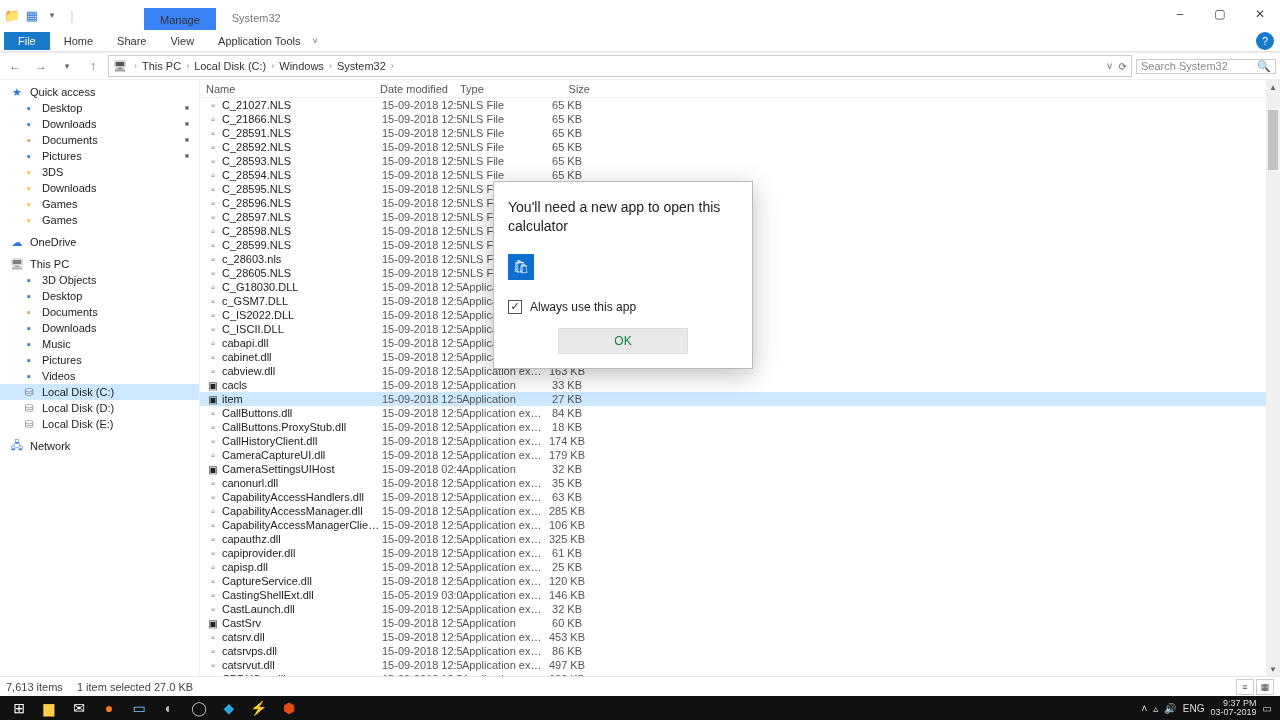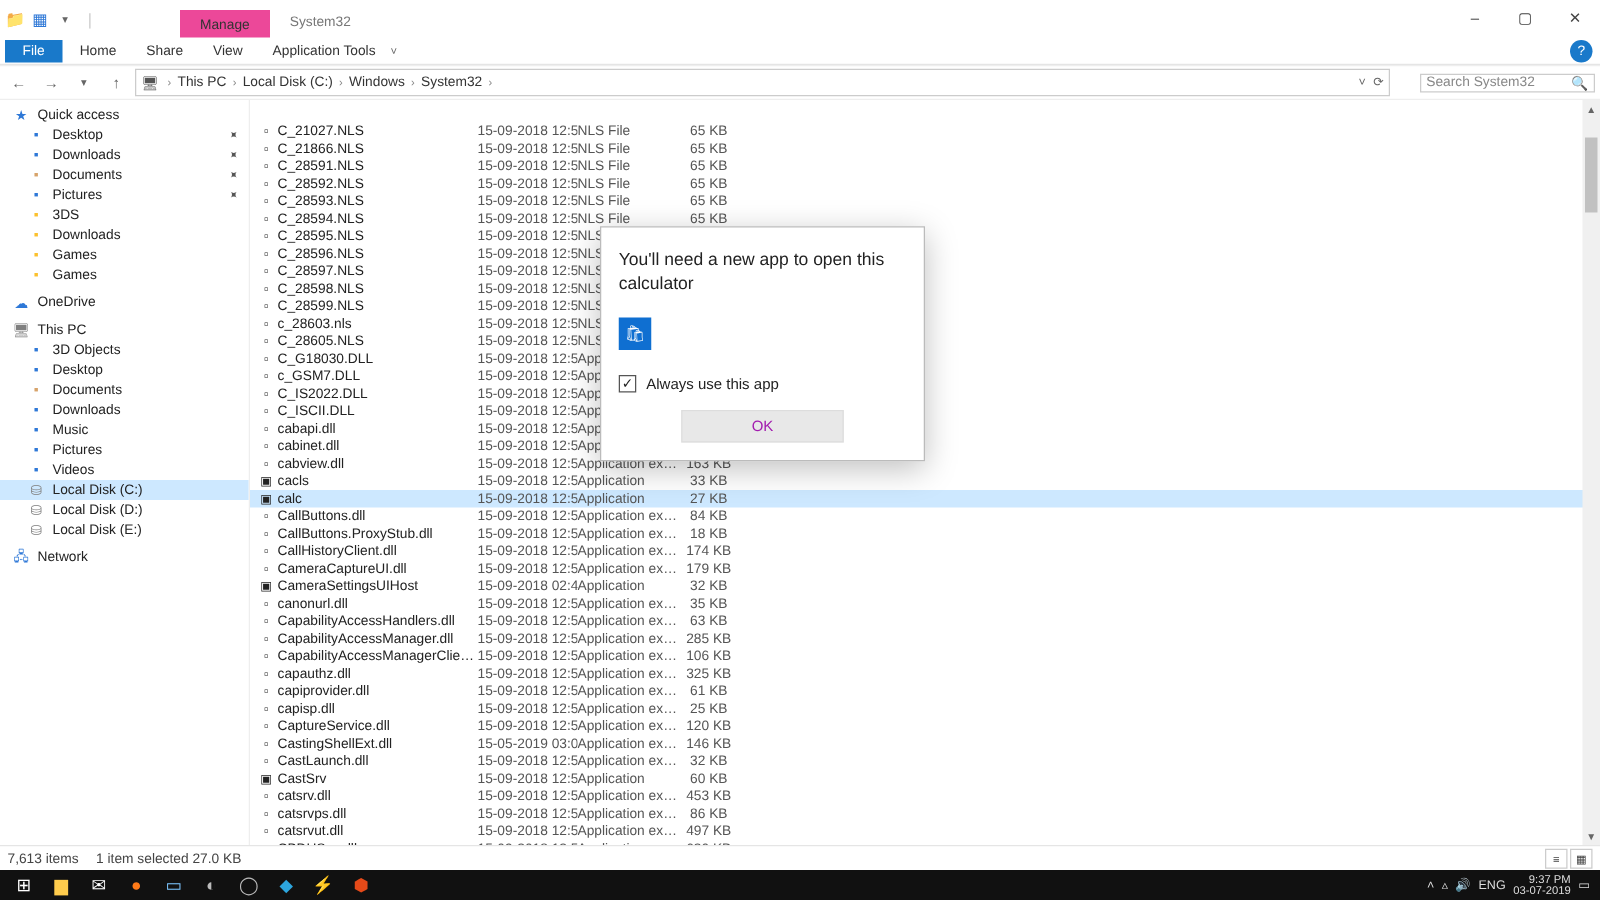--- a/index.html
+++ b/index.html
@@ -4,41 +4,41 @@
 <style>
 * { box-sizing: border-box; margin: 0; padding: 0; font-family: "Segoe UI", Tahoma, sans-serif; }
 body { background: #fff; width: 1280px; height: 720px; overflow: hidden; position: relative; font-size: 11px; color: #222; }
 
 
 .titlebar { height: 30px; background: #fff; display: flex; align-items: stretch; border-bottom: 0; }
 .titlebar .left { display: flex; align-items: center; padding-left: 4px; }
 .titlebar .qat-icon { width: 16px; height: 16px; margin-right: 4px; display: inline-flex; align-items: center; justify-content: center; font-size: 13px; }
 .titlebar .ribbon-tabs { display: flex; align-items: flex-end; height: 100%; margin-left: 60px; gap: 0; }
 .titlebar .rtab { font-size: 11px; padding: 6px 16px 4px; color: #444; }
-.titlebar .rtab.context { background: #ec4899; color: #333; }
+.titlebar .rtab.context { background: #3b82f6; color: #333; }
 .titlebar .apptitle { font-size: 11px; color: #777; padding: 6px 16px; }
 .titlebar .winbtns { margin-left: auto; display: flex; }
 .titlebar .winbtn { width: 40px; height: 28px; display: flex; align-items: center; justify-content: center; color: #444; font-size: 12px; }
 
 
 .ribbon { height: 22px; background: #fff; display: flex; align-items: center; border-bottom: 1px solid #e5e5e5; padding-left: 4px; }
 .ribbon .filetab { background: #1979ca; color: #fff; padding: 3px 14px; font-size: 11px; margin-right: 2px; }
 .ribbon .tab { padding: 3px 12px; font-size: 11px; color: #333; }
 .ribbon .helpicon { margin-left: auto; width: 18px; height: 18px; border-radius: 50%; background: #1979ca; color: #fff; display: flex; align-items: center; justify-content: center; font-size: 11px; margin-right: 6px; }
 .ribbon .chev { margin-right: 6px; color: #666; font-size: 9px; }
 
 
 .navbar { height: 28px; display: flex; align-items: center; border-top: 1px solid #eee; border-bottom: 1px solid #eee; background: #fff; padding: 2px 4px; gap: 4px; }
 .navbar .navbtn { width: 22px; height: 22px; display: flex; align-items: center; justify-content: center; color: #666; font-size: 12px; }
 .navbar .addr { flex: 1; height: 22px; border: 1px solid #ccc; display: flex; align-items: center; padding: 0 4px; font-size: 11px; overflow: hidden; }
 .navbar .addr .pcicon { width: 14px; height: 14px; margin-right: 4px; display:inline-flex; align-items:center; justify-content:center; font-size:11px; color:#555; }
 .navbar .crumb { padding: 0 2px; color: #333; white-space: nowrap; }
 .navbar .sep { color: #888; padding: 0 3px; font-size: 9px; }
 .navbar .addr-right { margin-left: auto; display: flex; gap: 6px; align-items: center; color: #666; font-size: 10px; }
-.navbar .search { width: 140px; height: 15px; border: 1px solid #ccc; display: flex; align-items: center; padding: 0 4px; font-size: 11px; color: #888; margin-left: 20px; }
+.navbar .search { width: 140px; height: 15px; border: 1px solid #ccc; display: flex; align-items: center; padding: 0 4px; font-size: 11px; color: #888; }
 .navbar .search .sicon { margin-left: auto; font-size: 11px; }
 
 
 .main { display: flex; position: absolute; top: 80px; bottom: 44px; left: 0; right: 0; }
 .sidebar { width: 200px; border-right: 1px solid #eee; padding: 4px 0; overflow: hidden; }
 .sidebar .group { margin-bottom: 6px; }
 .sidebar .item { display: flex; align-items: center; padding: 1px 6px 1px 22px; font-size: 11px; color: #222; height: 16px; position: relative; }
 .sidebar .item.top { padding-left: 10px; font-weight: normal; }
 .sidebar .item .pin { position: absolute; right: 8px; color: #555; font-size: 9px; transform: rotate(45deg); }
 .sidebar .item.selected { background: #cde8ff; }
@@ -76,27 +76,27 @@
 .status .viewbtns { margin-left: auto; display: flex; gap: 2px; }
 .status .vbtn { width: 18px; height: 16px; border: 1px solid #ccc; display:flex; align-items:center; justify-content:center; font-size:9px; }
 
 
 .taskbar { position: absolute; left: 0; right: 0; bottom: 0; height: 24px; background: #111; display: flex; align-items: center; padding: 0 4px; }
 .taskbar .tb { width: 30px; height: 24px; display: flex; align-items: center; justify-content: center; color: #fff; font-size: 14px; }
 .taskbar .tray { margin-left: auto; display: flex; align-items: center; color: #ddd; font-size: 10px; gap: 6px; padding-right: 4px; }
 .taskbar .clock { text-align: right; line-height: 1; font-size: 9px; }
 
 
-.dialog { position: absolute; left: 480px; top: 181px; width: 260px; background: #fff; border: 1px solid #bbb; box-shadow: 0 6px 24px rgba(0,0,0,0.25); padding: 16px 14px 14px; font-size: 13px; color: #222; }
+.dialog { position: absolute; left: 493px; top: 181px; width: 260px; background: #fff; border: 1px solid #bbb; box-shadow: 0 6px 24px rgba(0,0,0,0.25); padding: 16px 14px 14px; font-size: 13px; color: #222; }
 .dialog .title { font-size: 14px; color: #222; margin-bottom: 14px; line-height: 1.35; }
 .dialog .storeopt { display: flex; align-items: center; gap: 10px; padding: 4px 0 12px; }
 .dialog .storeicon { width: 26px; height: 26px; background: #0f6fd1; display: flex; align-items: center; justify-content: center; color: #fff; font-size: 13px; }
 .dialog .checkrow { display: flex; align-items: center; gap: 8px; font-size: 12px; margin-top: 8px; margin-bottom: 14px; }
 .dialog .cb { width: 14px; height: 14px; border: 1px solid #555; display: inline-flex; align-items: center; justify-content: center; font-size: 11px; }
-.dialog .okbtn { display: block; margin-left: auto; margin-right: auto; width: 130px; height: 26px; background: #e8e8e8; color: #a21caf; border: 1px solid #ddd; font-size: 12px; }
+.dialog .okbtn { display: block; margin-left: auto; margin-right: auto; width: 130px; height: 26px; background: #e8e8e8; color: #15803d; border: 1px solid #ddd; font-size: 12px; }
 </style>
 </head>
 <body>
 
 <div class="titlebar">
   <div class="left">
     <span class="qat-icon ic-yellow">📁</span>
     <span class="qat-icon ic-blue">▦</span>
     <span class="qat-icon" style="color:#666;font-size:9px;">▾</span>
     <span class="qat-icon" style="color:#ccc;">|</span>
@@ -252,20 +252,26 @@
     </div>
     <div class="group">
       <div class="item top">
         <span class="icon ic-blue">🖧</span>
         <span>Network</span>
       </div>
     </div>
   </div>
 
   <div class="files">
+    <div class="header">
+      <div class="col-name">Name</div>
+      <div class="col-date">Date modified</div>
+      <div class="col-type">Type</div>
+      <div class="col-size">Size</div>
+    </div>
     <div class="list" id="file-rows">
         <div class="row">
           <span class="fi">▫</span>
           <span class="c-name">C_21027.NLS</span>
           <span class="c-date">15-09-2018 12:58 ...</span>
           <span class="c-type">NLS File</span>
           <span class="c-size">65 KB</span>
         </div>
         <div class="row">
           <span class="fi">▫</span>
@@ -402,21 +408,21 @@
         </div>
         <div class="row">
           <span class="fi">▣</span>
           <span class="c-name">cacls</span>
           <span class="c-date">15-09-2018 12:58 ...</span>
           <span class="c-type">Application</span>
           <span class="c-size">33 KB</span>
         </div>
         <div class="row selected">
           <span class="fi">▣</span>
-          <span class="c-name">calc</span>
+          <span class="c-name">item</span>
           <span class="c-date">15-09-2018 12:58 ...</span>
           <span class="c-type">Application</span>
           <span class="c-size">27 KB</span>
         </div>
         <div class="row">
           <span class="fi">▫</span>
           <span class="c-name">CallButtons.dll</span>
           <span class="c-date">15-09-2018 12:58 ...</span>
           <span class="c-type">Application extens...</span>
           <span class="c-size">84 KB</span>

